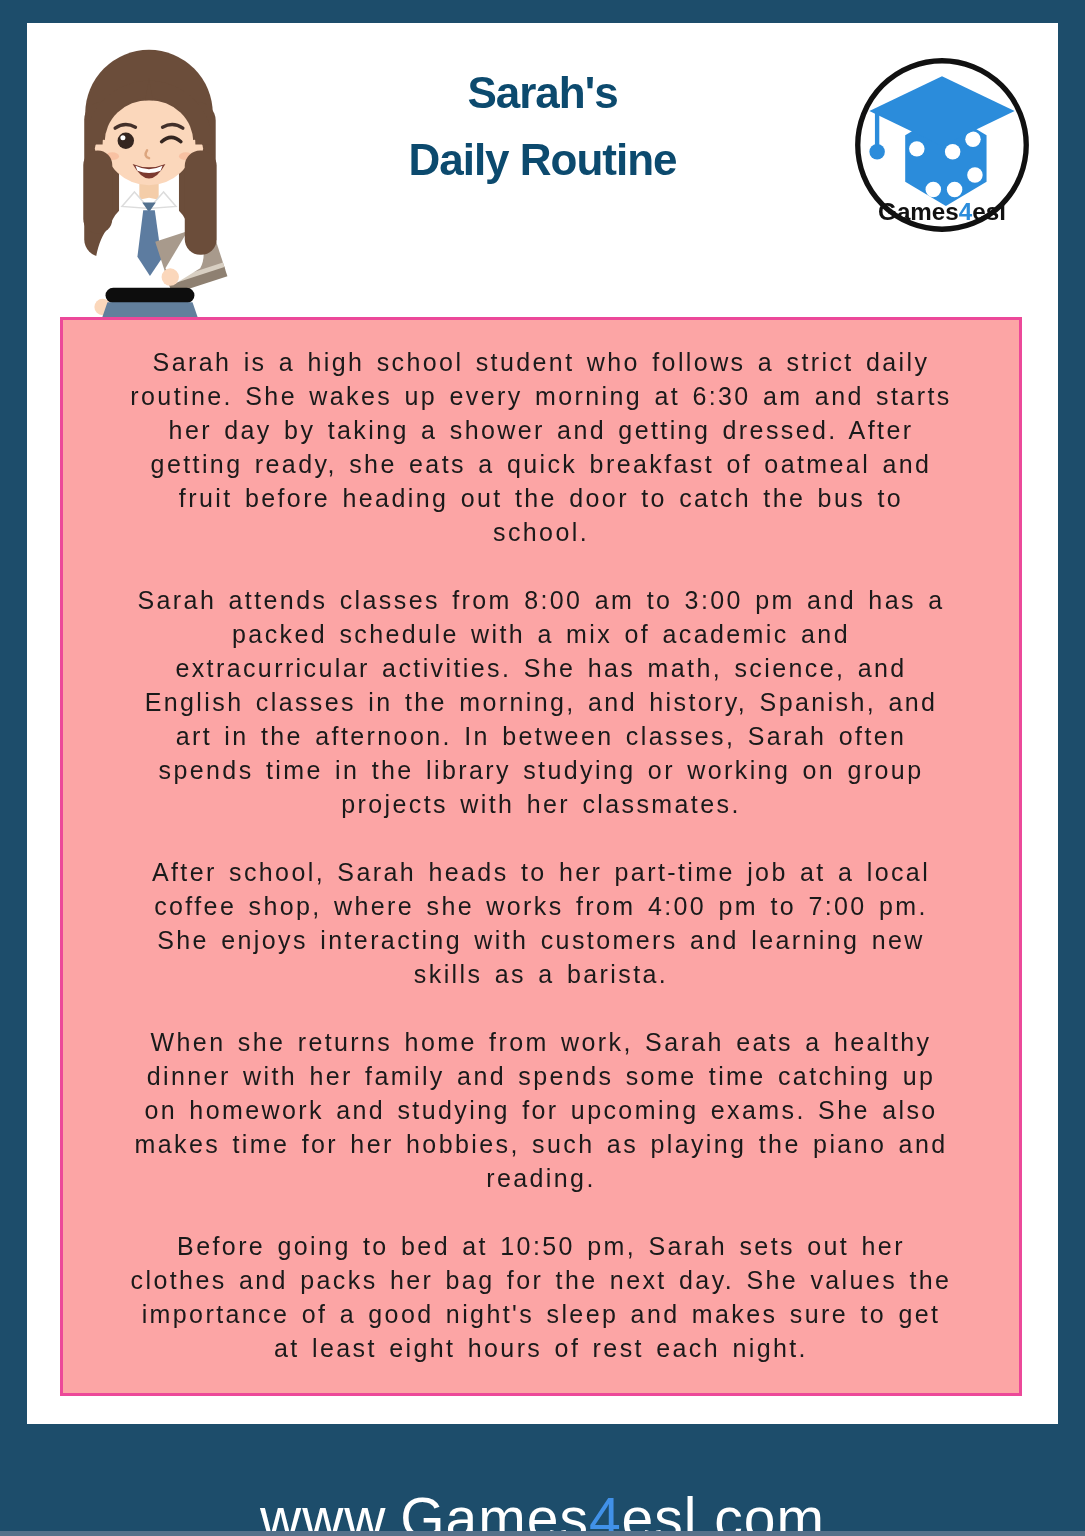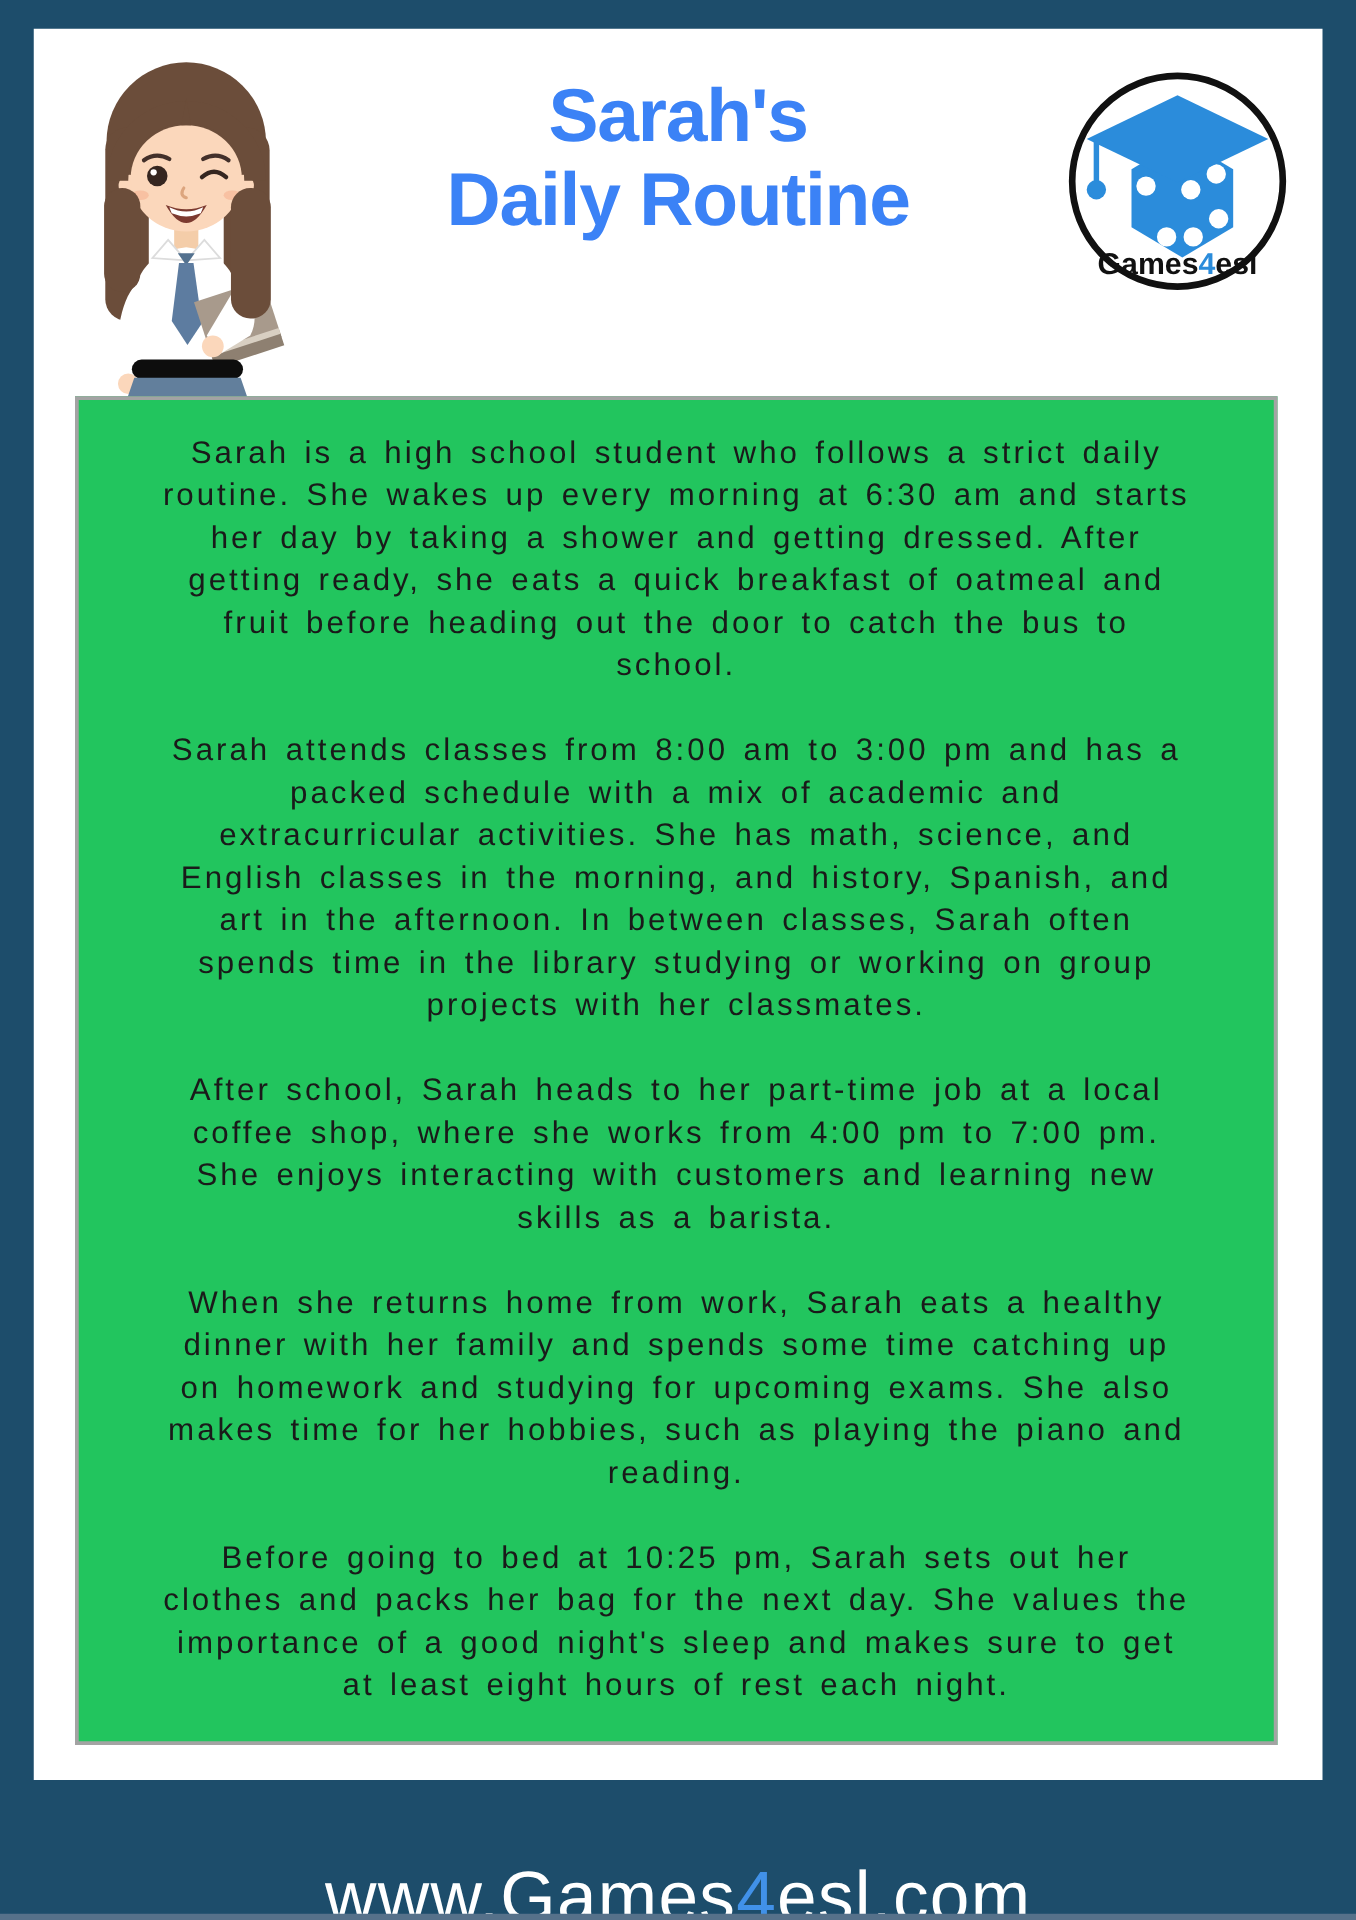--- a/index.html
+++ b/index.html
@@ -24,40 +24,40 @@
   }
   .logo {
     position: absolute; right: 24px; top: 30px;
     width: 184px; height: 184px;
   }
   .title-block {
     position: absolute; left: 0; top: 36px; width: 100%;
     text-align: center;
   }
   .title {
-    font-size: 60px; font-weight: 800; letter-spacing: -1px;
-    line-height: 67px; color: #3b82f6;
+    font-size: 44px; font-weight: 800; letter-spacing: -1px;
+    line-height: 67px; color: #0c4a6e;
     white-space: pre-line;
     margin: 0;
   }
   .subtitle {
     margin-top: 14px;
     font-size: 28px; font-weight: 700; font-style: italic;
     letter-spacing: 2.2px; word-spacing: 4px;
     line-height: 51px; color: #141414;
     white-space: pre-line;
   }
   
   .passage-box {
     position: absolute;
     left: 33px; top: 294px;
     width: 962px; height: 1079px;
-    border: 3px solid #a3a3a3;
+    border: 3px solid #ec4899;
     box-sizing: border-box;
-    background: #22c55e;
+    background: #fca5a5;
     padding: 25px 28px 0 28px;
     overflow: hidden;
   }
   .passage-paragraph {
     font-size: 25px;
     letter-spacing: 2.4px;
     word-spacing: 3px;
     line-height: 34px;
     text-align: center;
     white-space: pre-line;
@@ -185,21 +185,21 @@
 projects with her classmates.</div>
       <div class="passage-paragraph">After school, Sarah heads to her part-time job at a local
 coffee shop, where she works from 4:00 pm to 7:00 pm.
 She enjoys interacting with customers and learning new
 skills as a barista.</div>
       <div class="passage-paragraph">When she returns home from work, Sarah eats a healthy
 dinner with her family and spends some time catching up
 on homework and studying for upcoming exams. She also
 makes time for her hobbies, such as playing the piano and
 reading.</div>
-      <div class="passage-paragraph">Before going to bed at 10:25 pm, Sarah sets out her
+      <div class="passage-paragraph">Before going to bed at 10:50 pm, Sarah sets out her
 clothes and packs her bag for the next day. She values the
 importance of a good night's sleep and makes sure to get
 at least eight hours of rest each night.</div>
     </div>
 
 </div>
 
 <div class="footer">
   <span>www.Games</span><span class="num">4</span><span>esl.com</span>
 </div>

